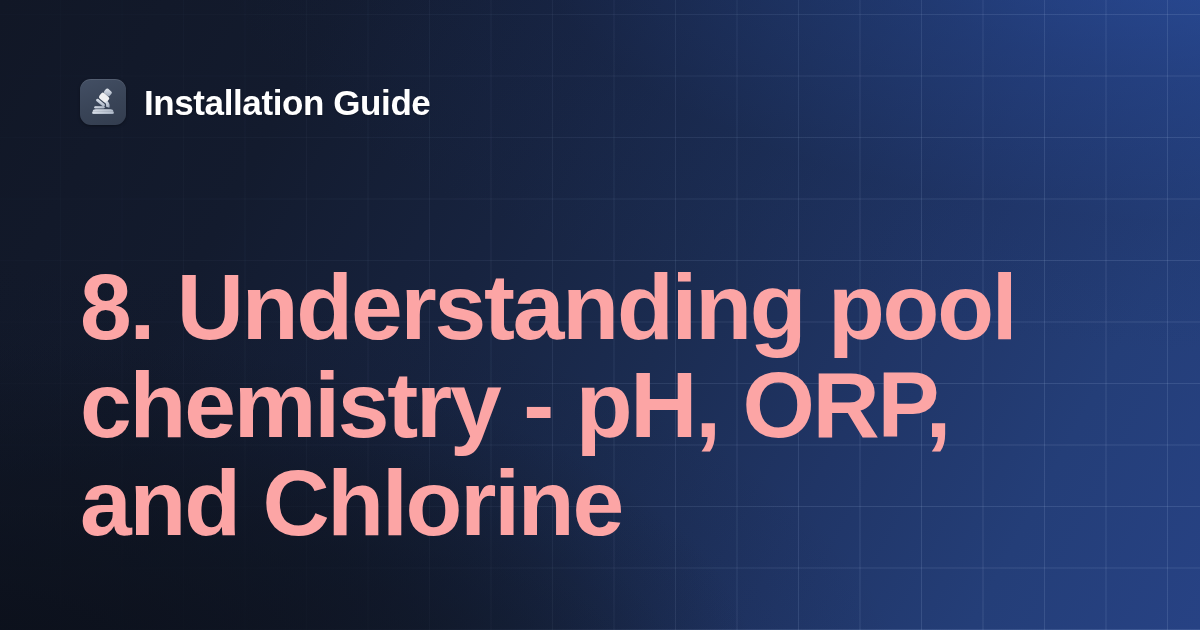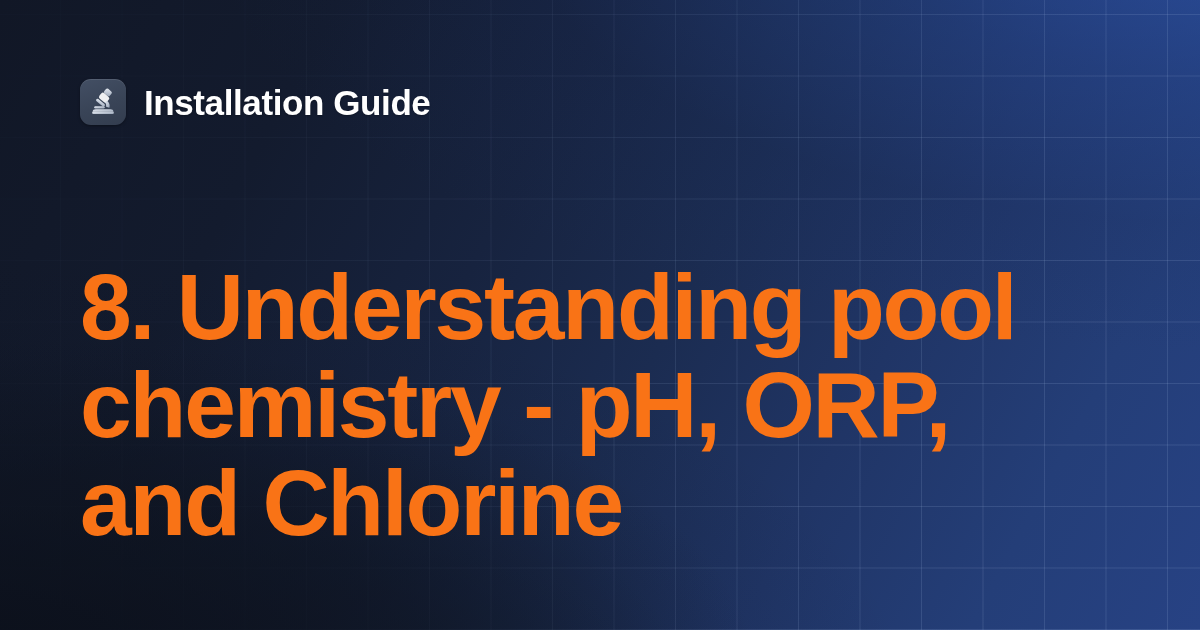--- a/index.html
+++ b/index.html
@@ -126,21 +126,21 @@
   
   .headline {
     position:absolute;
     left:80px;
     top:258px;
     width:1030px;
     font-size:93px;
     font-weight:700;
     line-height:98px;
     letter-spacing:-2.2px;
-    color:#f97316;
+    color:#fca5a5;
     word-wrap:break-word;
   }
 </style>
 </head>
 <body>
 
 <div id="og-card">
 
   <div class="bg-base"></div>
   <div class="bg-glow"></div>

